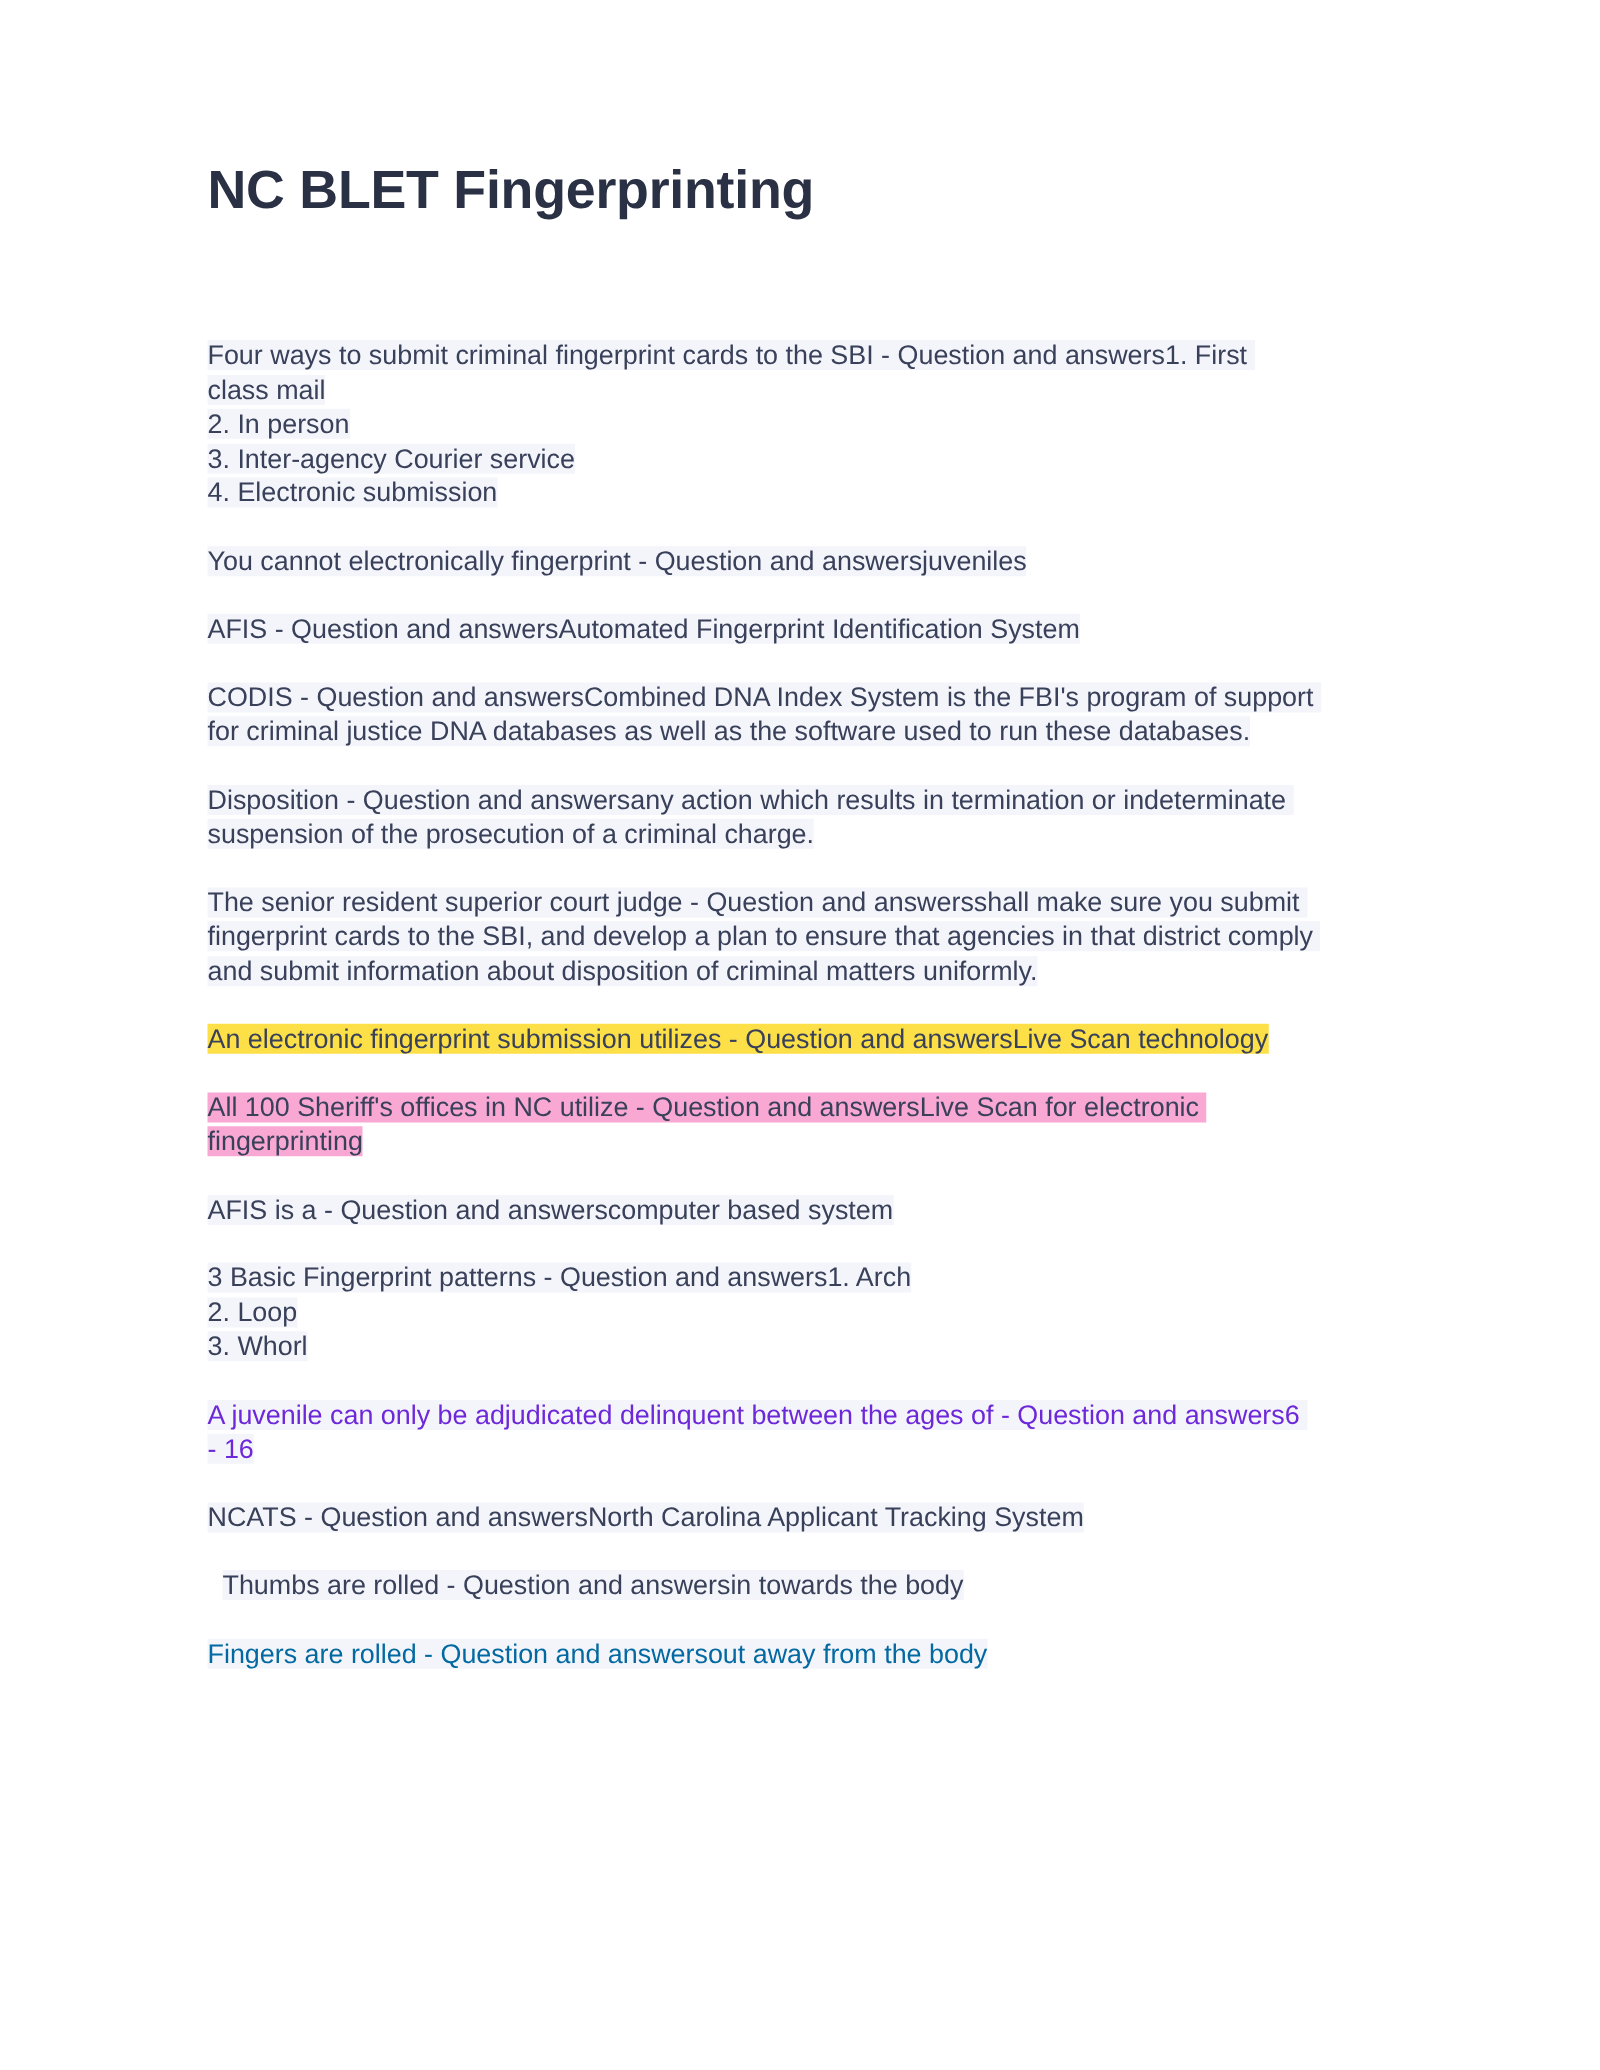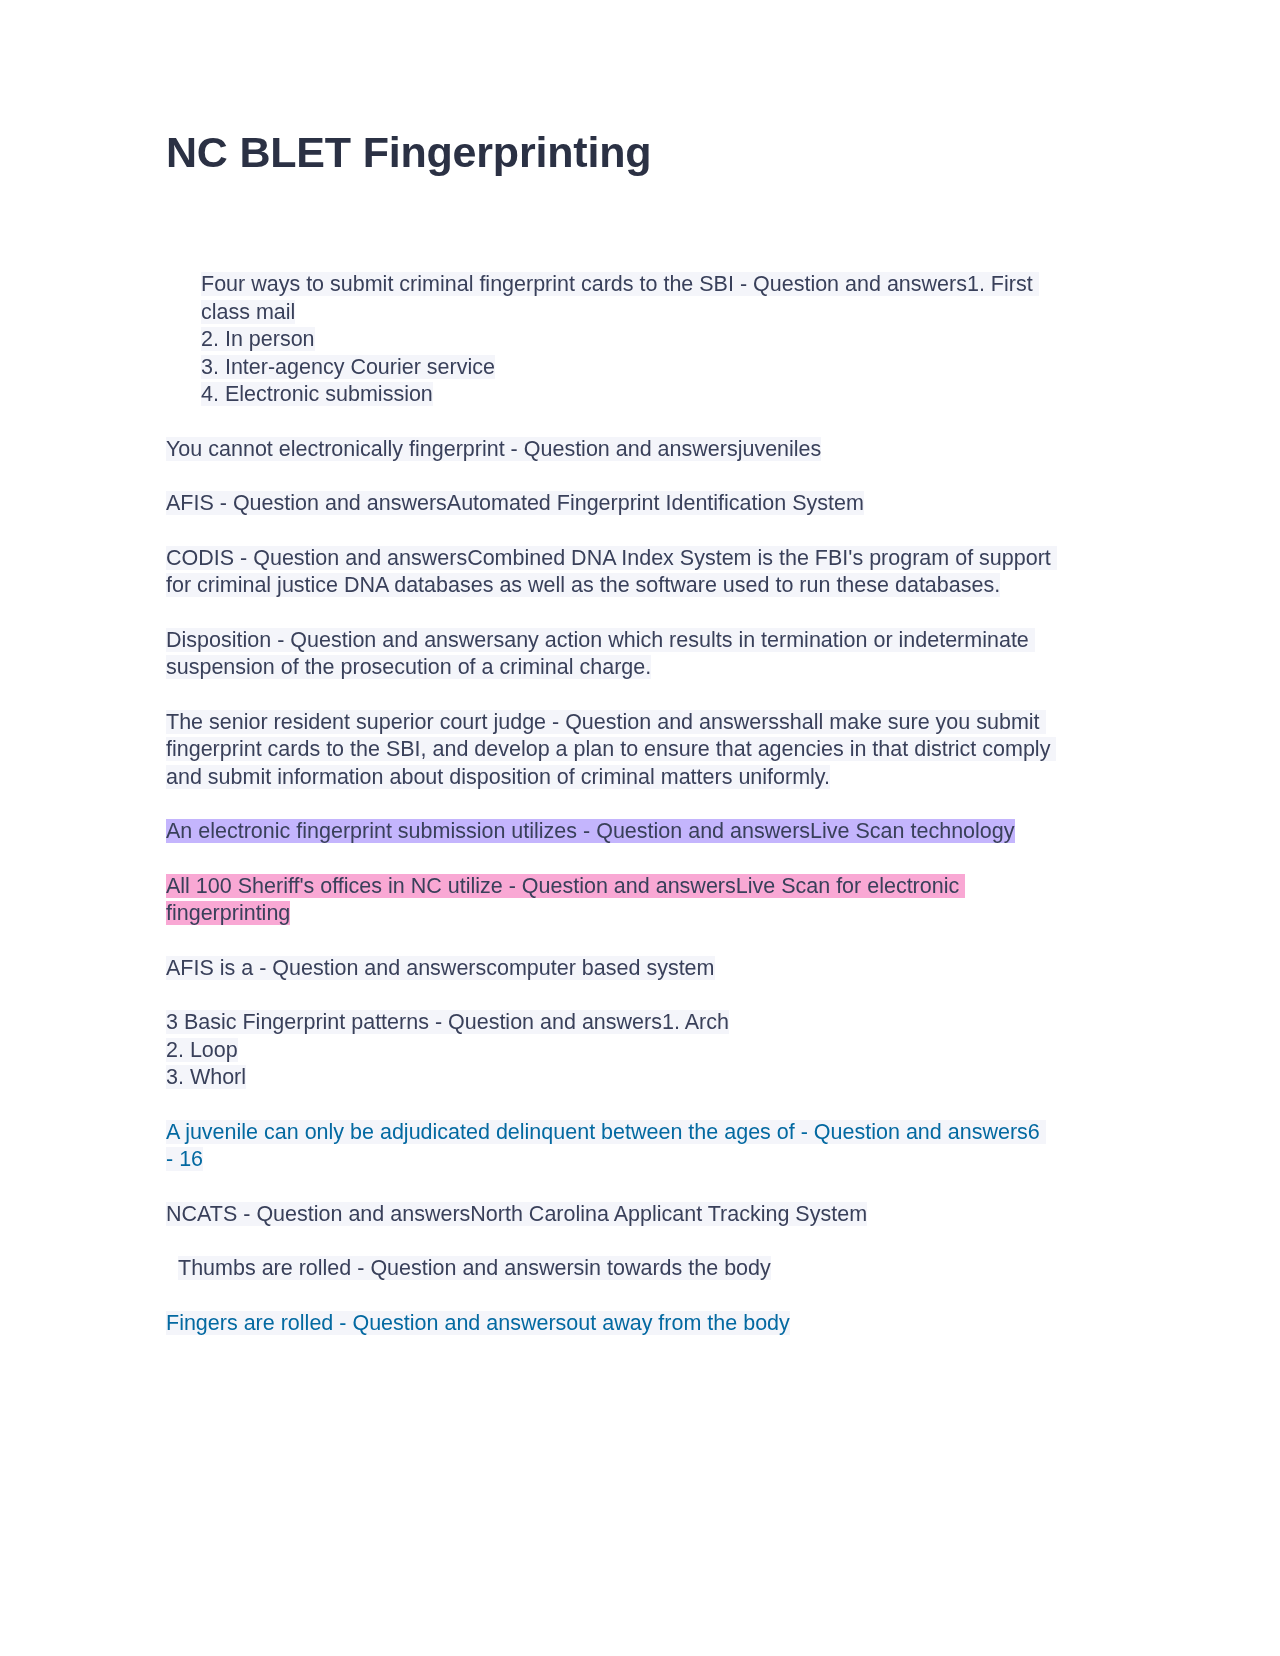--- a/index.html
+++ b/index.html
@@ -55,46 +55,46 @@
 </style>
 </head>
 <body>
 
 <div class="page" style="background: rgb(255, 255, 255);">
 
   <h1 class="doc-title" style="color: rgb(43, 49, 68);">NC BLET Fingerprinting</h1>
 
   <div class="body-block">
 
-    <p class="para" style="color: rgb(57, 64, 90); margin-left: 35px;"><span class="hl" style="background-color: rgb(244, 245, 250);">Four ways to submit criminal fingerprint cards to the SBI - Question and answers1. First class mail
+    <p class="para" style="color: rgb(57, 64, 90);"><span class="hl" style="background-color: rgb(244, 245, 250);">Four ways to submit criminal fingerprint cards to the SBI - Question and answers1. First class mail
 2. In person
 3. Inter-agency Courier service
 4. Electronic submission</span></p>
 
     <p class="para" style="color: rgb(57, 64, 90);"><span class="hl" style="background-color: rgb(244, 245, 250);">You cannot electronically fingerprint - Question and answersjuveniles</span></p>
 
     <p class="para" style="color: rgb(57, 64, 90);"><span class="hl" style="background-color: rgb(244, 245, 250);">AFIS - Question and answersAutomated Fingerprint Identification System</span></p>
 
     <p class="para" style="color: rgb(57, 64, 90);"><span class="hl" style="background-color: rgb(244, 245, 250);">CODIS - Question and answersCombined DNA Index System is the FBI's program of support for criminal justice DNA databases as well as the software used to run these databases.</span></p>
 
     <p class="para" style="color: rgb(57, 64, 90);"><span class="hl" style="background-color: rgb(244, 245, 250);">Disposition - Question and answersany action which results in termination or indeterminate suspension of the prosecution of a criminal charge.</span></p>
 
     <p class="para" style="color: rgb(57, 64, 90);"><span class="hl" style="background-color: rgb(244, 245, 250);">The senior resident superior court judge - Question and answersshall make sure you submit fingerprint cards to the SBI, and develop a plan to ensure that agencies in that district comply and submit information about disposition of criminal matters uniformly.</span></p>
 
-    <p class="para" style="color: rgb(57, 64, 90);"><span class="hl" style="background-color: #c4b5fd;">An electronic fingerprint submission utilizes - Question and answersLive Scan technology</span></p>
+    <p class="para" style="color: rgb(57, 64, 90);"><span class="hl" style="background-color: #fde047;">An electronic fingerprint submission utilizes - Question and answersLive Scan technology</span></p>
 
     <p class="para" style="color: rgb(57, 64, 90);"><span class="hl" style="background-color: #f9a8d4;">All 100 Sheriff's offices in NC utilize - Question and answersLive Scan for electronic fingerprinting</span></p>
 
     <p class="para" style="color: rgb(57, 64, 90);"><span class="hl" style="background-color: rgb(244, 245, 250);">AFIS is a - Question and answerscomputer based system</span></p>
 
     <p class="para" style="color: rgb(57, 64, 90);"><span class="hl" style="background-color: rgb(244, 245, 250);">3 Basic Fingerprint patterns - Question and answers1. Arch
 2. Loop
 3. Whorl</span></p>
 
-    <p class="para" style="color: #0369a1;"><span class="hl" style="background-color: rgb(244, 245, 250);">A juvenile can only be adjudicated delinquent between the ages of - Question and answers6 - 16</span></p>
+    <p class="para" style="color: #6d28d9;"><span class="hl" style="background-color: rgb(244, 245, 250);">A juvenile can only be adjudicated delinquent between the ages of - Question and answers6 - 16</span></p>
 
     <p class="para" style="color: rgb(57, 64, 90);"><span class="hl" style="background-color: rgb(244, 245, 250); text-align: center;">NCATS - Question and answersNorth Carolina Applicant Tracking System</span></p>
 
     <p class="para" style="color: rgb(57, 64, 90); margin-left: 12px;"><span class="hl" style="background-color: rgb(244, 245, 250);">Thumbs are rolled - Question and answersin towards the body</span></p>
 
     <p class="para" style="color: #0369a1; margin-top: 16px;"><span class="hl" style="background-color: rgb(244, 245, 250);">Fingers are rolled - Question and answersout away from the body</span></p>
 
   </div>
 </div>
 

